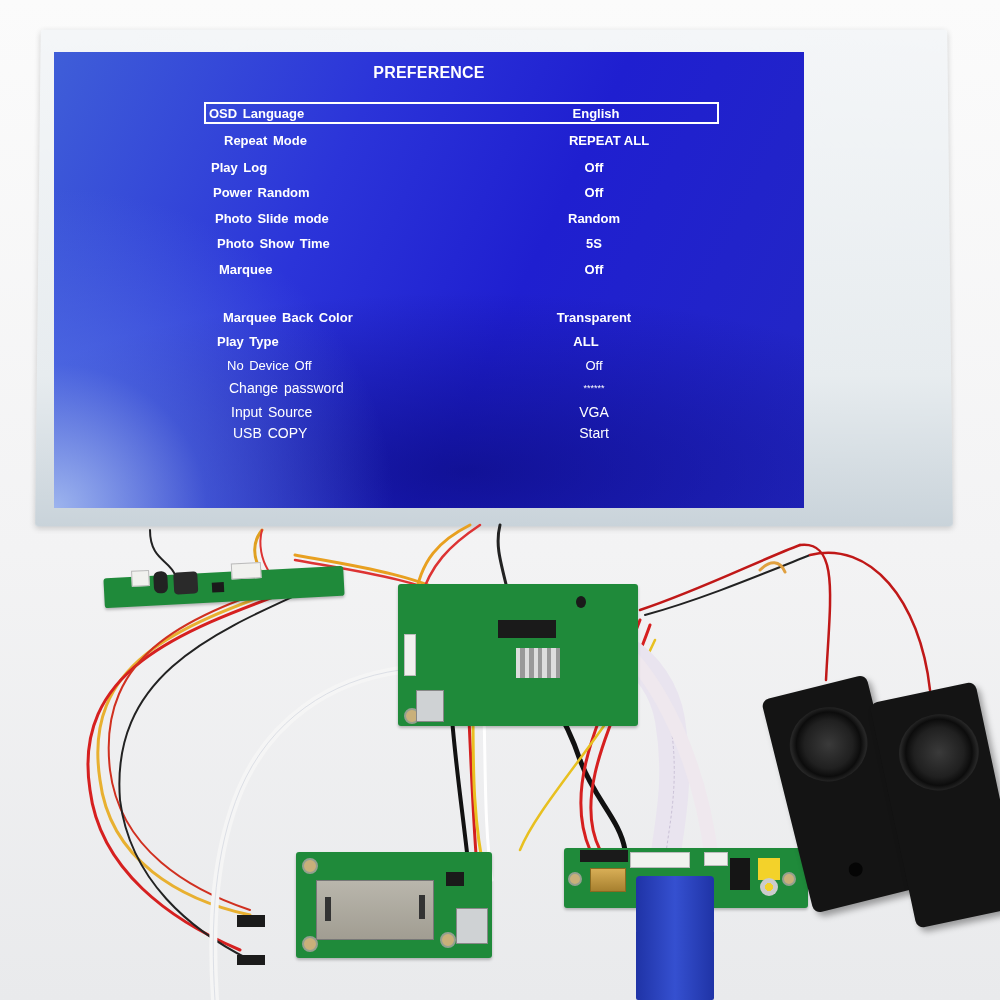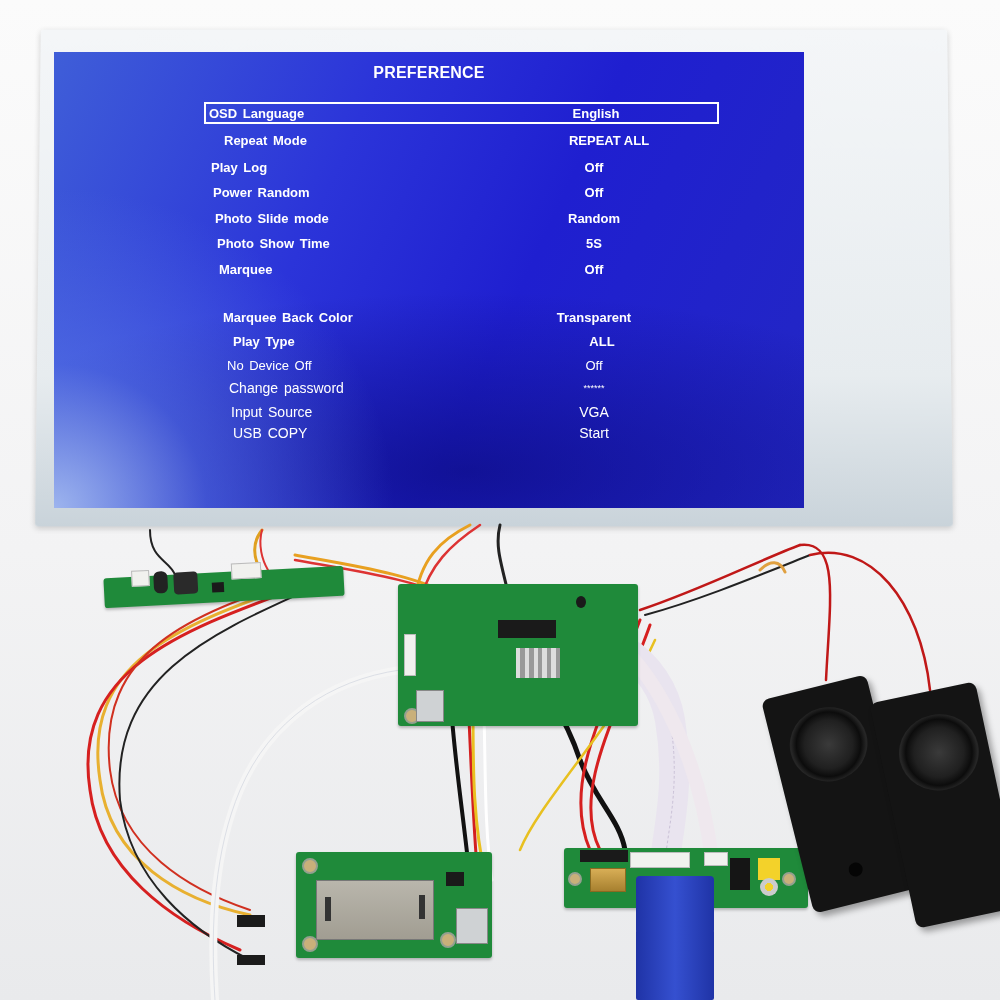--- a/index.html
+++ b/index.html
@@ -83,21 +83,21 @@
     <span class="value" style="left:300px;">5S</span>
   </div>
   <div class="osd-row" style="left:162px; top:206px; width:500px;">
     <span class="label">Marquee</span>
     <span class="value" style="left:298px;">Off</span>
   </div>
   <div class="osd-row" style="left:166px; top:254px; width:500px;">
     <span class="label">Marquee Back Color</span>
     <span class="value" style="left:294px;">Transparent</span>
   </div>
-  <div class="osd-row" style="left:176px; top:278px; width:500px;">
+  <div class="osd-row" style="left:160px; top:278px; width:500px;">
     <span class="label">Play Type</span>
     <span class="value" style="left:292px;">ALL</span>
   </div>
   <div class="osd-row light" style="left:170px; top:302px; width:500px;">
     <span class="label">No Device Off</span>
     <span class="value" style="left:290px;">Off</span>
   </div>
   <div class="osd-row light" style="left:174px; top:349px; width:500px; font-size:14px;">
     <span class="label">Input Source</span>
     <span class="value" style="left:286px;">VGA</span>

